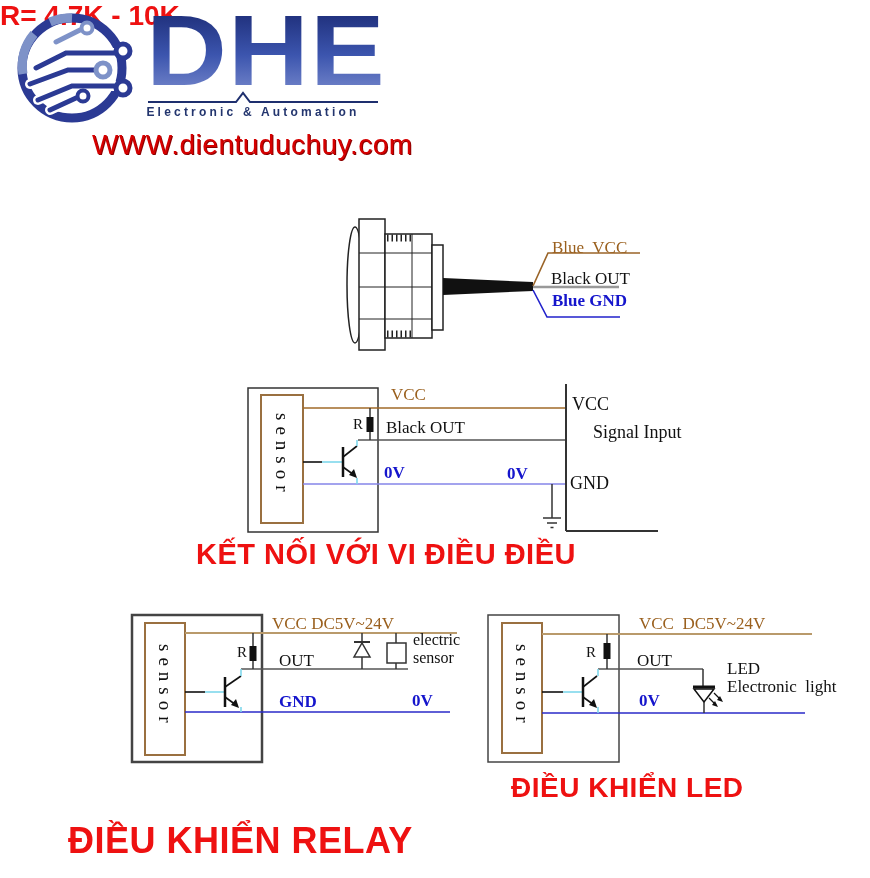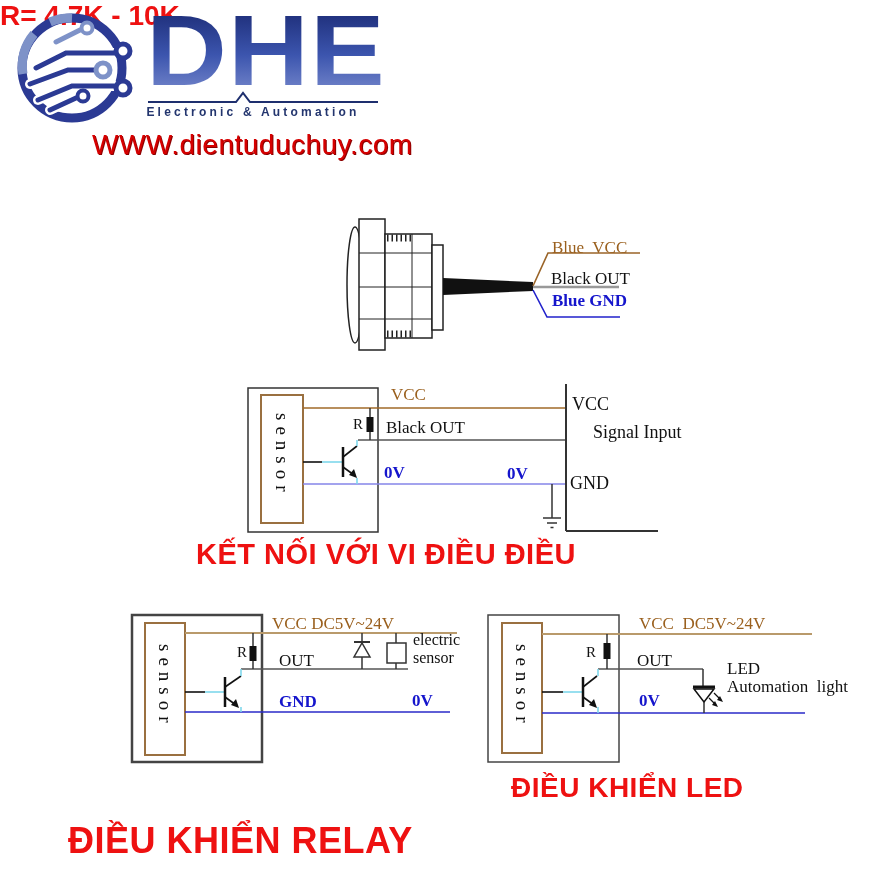--- a/index.html
+++ b/index.html
@@ -244,17 +244,17 @@
         <path d="M238,92 L232,90 L235,86 Z" fill="#111" stroke="none"></path>
       </g>
     </g>
   </svg>
 
   <span class="lbl brown l-vcc">VCC  DC5V~24V</span>
   <span class="lbl small l-r">R</span>
   <span class="lbl l-out">OUT</span>
   <span class="lbl blue l-0v">0V</span>
   <span class="lbl l-load1">LED</span>
-  <span class="lbl l-load2">Automation  light</span>
+  <span class="lbl l-load2">Electronic  light</span>
   <span class="vlabel l-sensor">sensor</span>
   <div class="title t-led">ĐIỀU KHIỂN LED</div>
 
 </div>
 
 </body></html>

